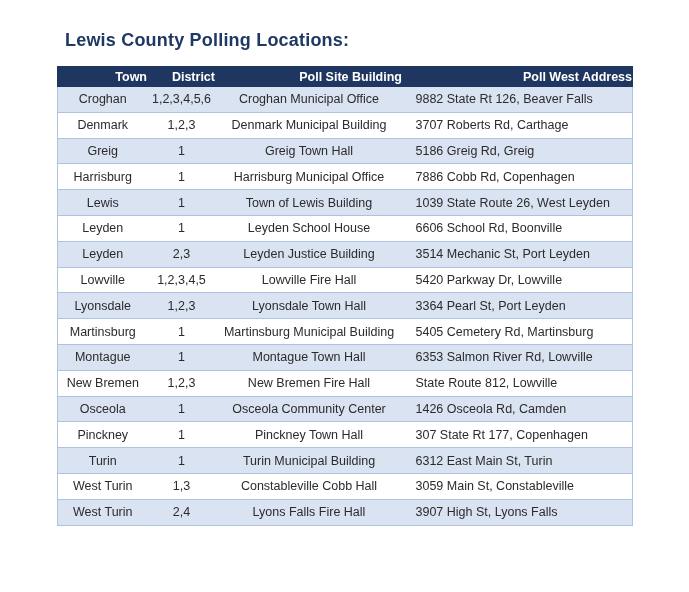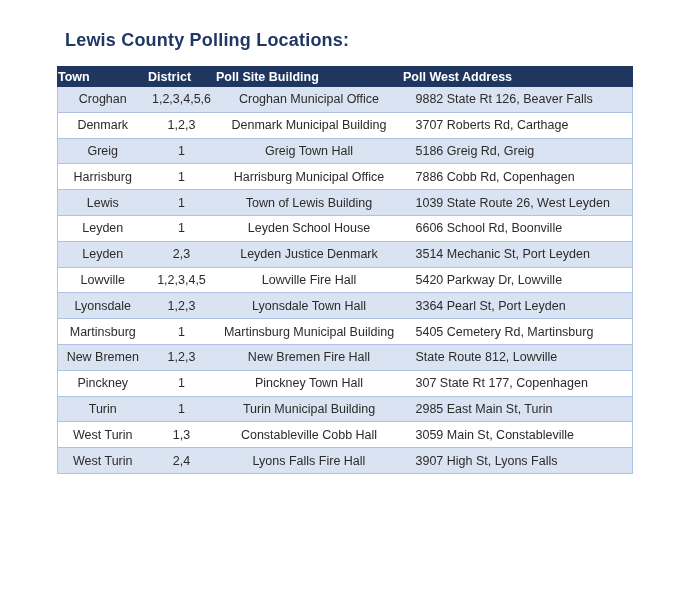--- a/index.html
+++ b/index.html
@@ -40,21 +40,21 @@
   table.polling-table col.c-building { width: 187px; }
   table.polling-table col.c-address  { width: 230px; }
 
   table.polling-table thead th {
     background: var(--header-bg, #1f3760);
     color: var(--header-text, #ffffff);
     font-weight: bold;
     font-size: 12.5px;
     height: 19px;
     padding: 0;
-    text-align: left;
+    text-align: right;
     border: 1px solid var(--header-bg, #1f3760);
   }
   table.polling-table tbody td {
     height: 24.8px;
     padding: 0;
     text-align: center;
     border-top: 1px solid var(--border-color, #aec3e2);
     border-bottom: 1px solid var(--border-color, #aec3e2);
     white-space: nowrap;
     overflow: hidden;
@@ -128,21 +128,21 @@
         </tr>
         <tr>
           <td class="cell-town">Leyden</td>
           <td class="cell-district">1</td>
           <td class="cell-building">Leyden School House</td>
           <td class="cell-address">6606 School Rd, Boonville</td>
         </tr>
         <tr>
           <td class="cell-town">Leyden</td>
           <td class="cell-district">2,3</td>
-          <td class="cell-building">Leyden Justice Denmark</td>
+          <td class="cell-building">Leyden Justice Building</td>
           <td class="cell-address">3514 Mechanic St, Port Leyden</td>
         </tr>
         <tr>
           <td class="cell-town">Lowville</td>
           <td class="cell-district">1,2,3,4,5</td>
           <td class="cell-building">Lowville Fire Hall</td>
           <td class="cell-address">5420 Parkway Dr, Lowville</td>
         </tr>
         <tr>
           <td class="cell-town">Lyonsdale</td>
@@ -150,36 +150,48 @@
           <td class="cell-building">Lyonsdale Town Hall</td>
           <td class="cell-address">3364 Pearl St, Port Leyden</td>
         </tr>
         <tr>
           <td class="cell-town">Martinsburg</td>
           <td class="cell-district">1</td>
           <td class="cell-building">Martinsburg Municipal Building</td>
           <td class="cell-address">5405 Cemetery Rd, Martinsburg</td>
         </tr>
         <tr>
+          <td class="cell-town">Montague</td>
+          <td class="cell-district">1</td>
+          <td class="cell-building">Montague Town Hall</td>
+          <td class="cell-address">6353 Salmon River Rd, Lowville</td>
+        </tr>
+        <tr>
           <td class="cell-town">New Bremen</td>
           <td class="cell-district">1,2,3</td>
           <td class="cell-building">New Bremen Fire Hall</td>
           <td class="cell-address">State Route 812, Lowville</td>
         </tr>
         <tr>
+          <td class="cell-town">Osceola</td>
+          <td class="cell-district">1</td>
+          <td class="cell-building">Osceola Community Center</td>
+          <td class="cell-address">1426 Osceola Rd, Camden</td>
+        </tr>
+        <tr>
           <td class="cell-town">Pinckney</td>
           <td class="cell-district">1</td>
           <td class="cell-building">Pinckney Town Hall</td>
           <td class="cell-address">307 State Rt 177, Copenhagen</td>
         </tr>
         <tr>
           <td class="cell-town">Turin</td>
           <td class="cell-district">1</td>
           <td class="cell-building">Turin Municipal Building</td>
-          <td class="cell-address">2985 East Main St, Turin</td>
+          <td class="cell-address">6312 East Main St, Turin</td>
         </tr>
         <tr>
           <td class="cell-town">West Turin</td>
           <td class="cell-district">1,3</td>
           <td class="cell-building">Constableville Cobb Hall</td>
           <td class="cell-address">3059 Main St, Constableville</td>
         </tr>
         <tr>
           <td class="cell-town">West Turin</td>
           <td class="cell-district">2,4</td>

